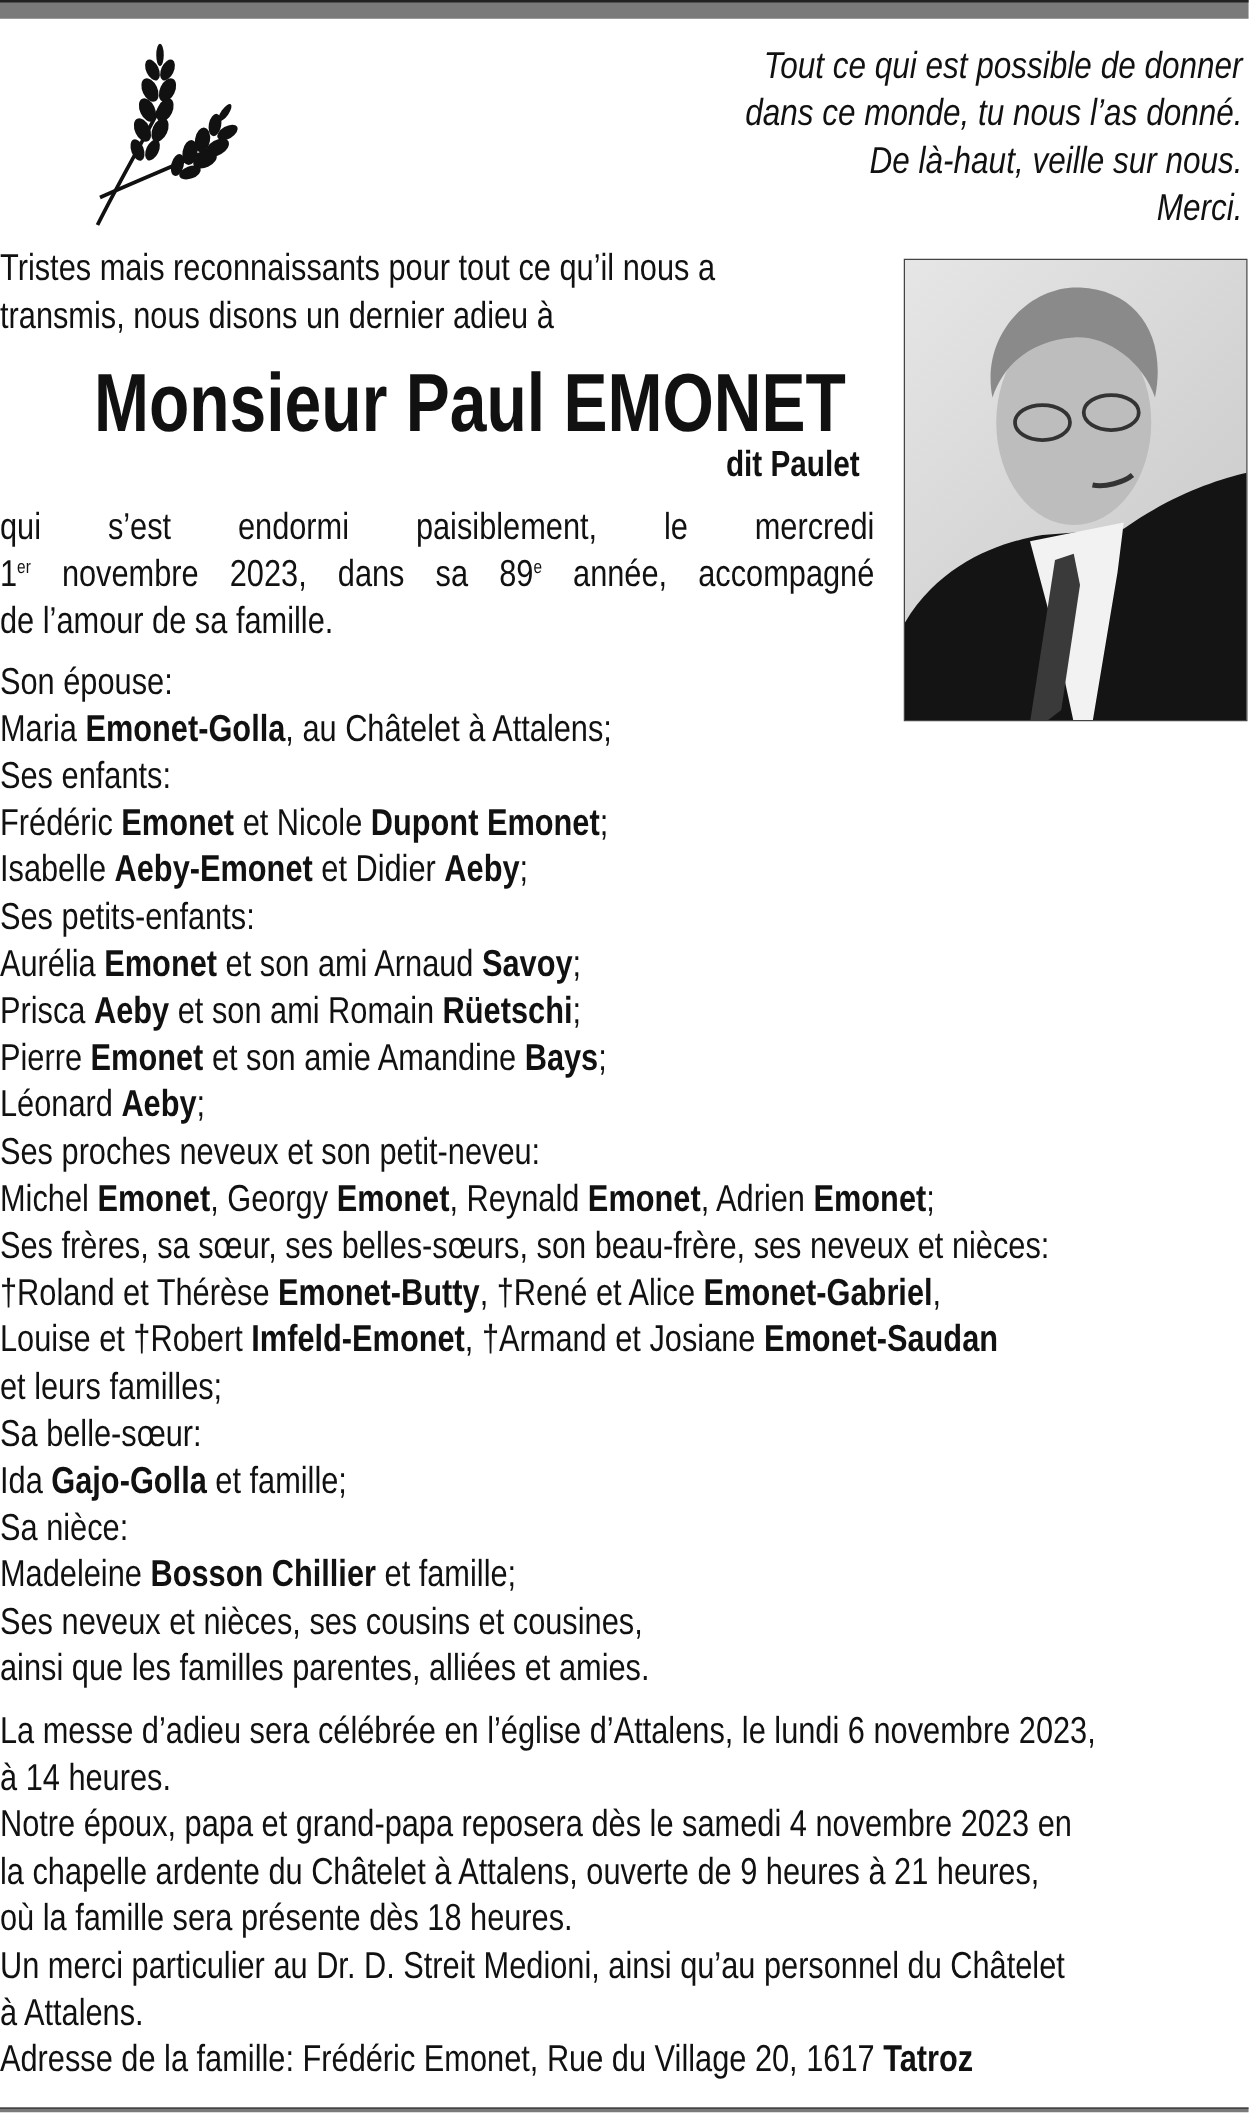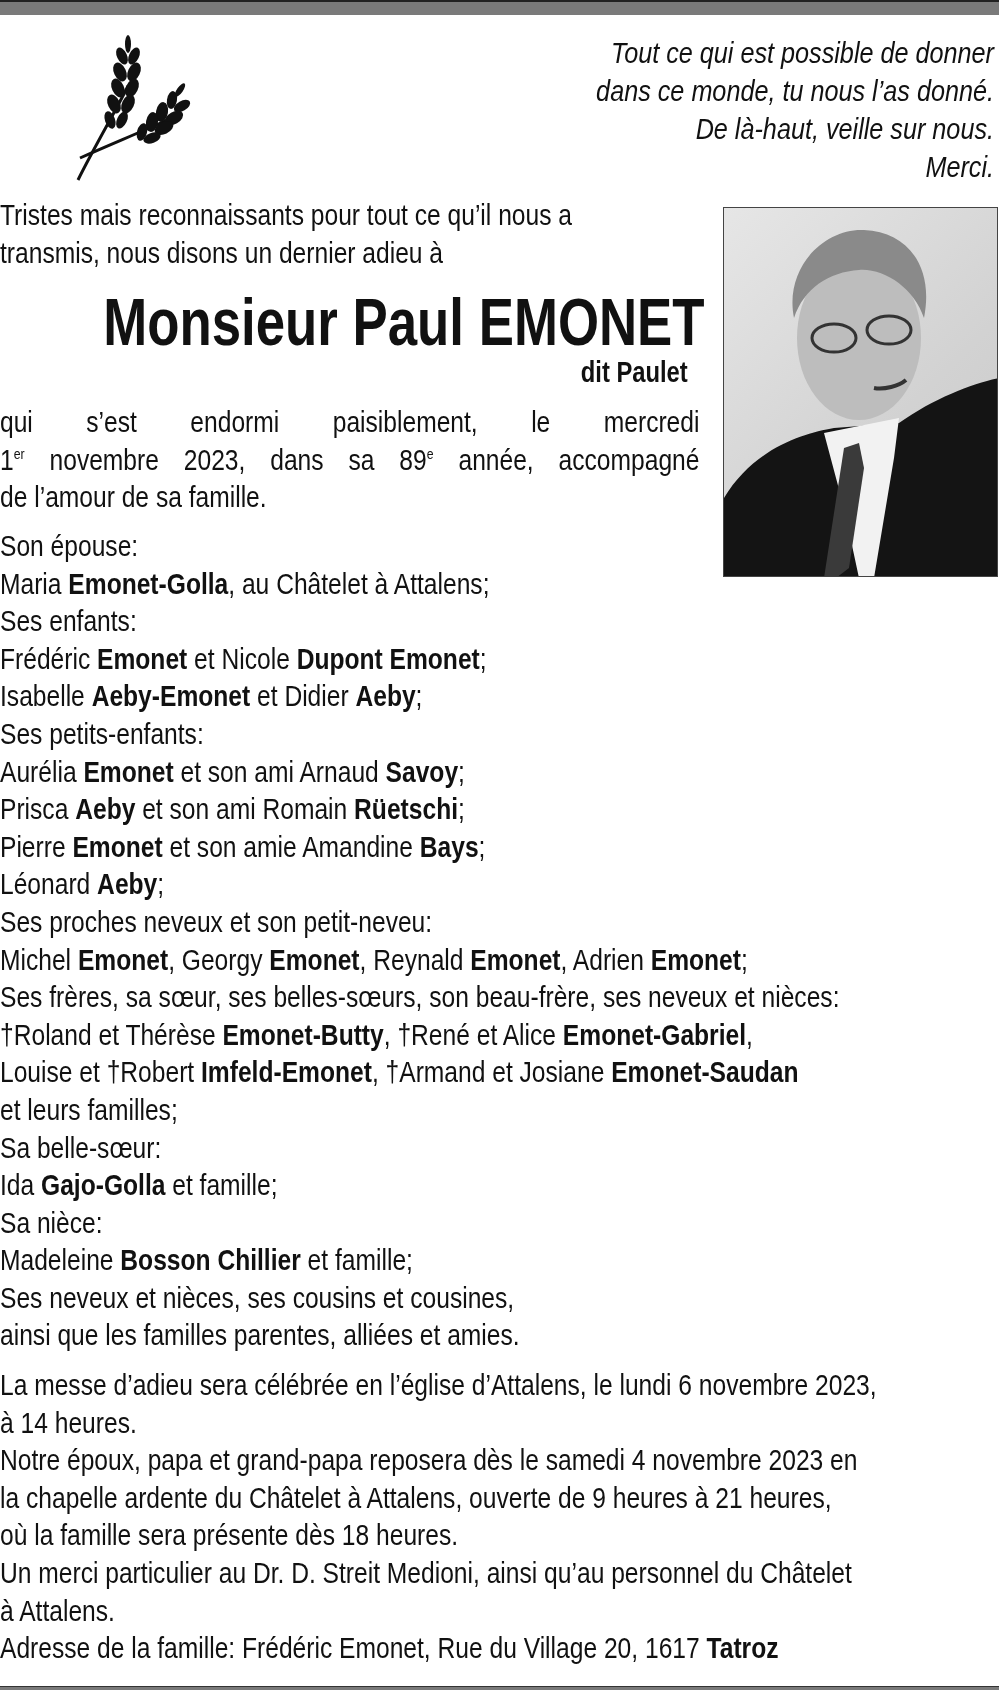--- a/index.html
+++ b/index.html
@@ -6,21 +6,21 @@
   body { width: 999px; height: 1690px; position: relative; overflow: hidden; color: #111; font-family: "Liberation Sans", sans-serif; }
   .bar-top { position: absolute; left: 0; top: 0; width: 999px; height: 15px; background: #7a7a7a; border-top: 2px solid #222; box-sizing: border-box; }
   .bar-bottom { position: absolute; left: 0; top: 1686px; width: 999px; height: 4px; background: #7a7a7a; border-top: 1px solid #333; box-sizing: border-box; }
   .wheat { position: absolute; left: 76px; top: 34px; width: 124px; height: 148px; }
   .quote { position: absolute; right: 5px; top: 34px; width: 700px; transform: scaleX(0.84); transform-origin: 100% 0; text-align: right; font-style: italic; font-size: 30px; line-height: 38px; color: #111; }
   .quote div { white-space: nowrap; }
   .photo { position: absolute; left: 723px; top: 207px; width: 275px; height: 370px; border: 1px solid #444; box-sizing: border-box; overflow: hidden; background: linear-gradient(135deg, #e6e6e6, #d2d2d2 60%, #c8c8c8); }
   .col { position: absolute; left: 0; transform: scaleX(0.82); transform-origin: 0 0; font-size: 30px; line-height: 37.6px; }
   .col div { white-space: nowrap; }
   .intro { top: 196px; width: 853px; }
-  .title { position: absolute; left: 0; top: 286px; width: 700px; text-align: center; margin-left: 28px; }
+  .title { position: absolute; left: 0; top: 286px; width: 700px; text-align: center; }
   .title-name { display: inline-block; font-size: 66px; font-weight: bold; transform: scaleX(0.8); line-height: 72px; white-space: nowrap; }
   .nickname { position: absolute; left: 0; top: 356px; width: 700px; text-align: right; }
   .nickname span { display: inline-block; font-size: 29px; font-weight: bold; transform: scaleX(0.82); white-space: nowrap; }
   .death { top: 403px; width: 853px; }
   .death .just { text-align: justify; text-align-last: justify; white-space: normal; }
   sup { font-size: 15px; vertical-align: 11px; line-height: 0; }
   .family { top: 527px; width: 1218px; }
   .family b, .closing b { font-weight: bold; }
   .closing { top: 1366px; width: 1218px; }
 </style>

